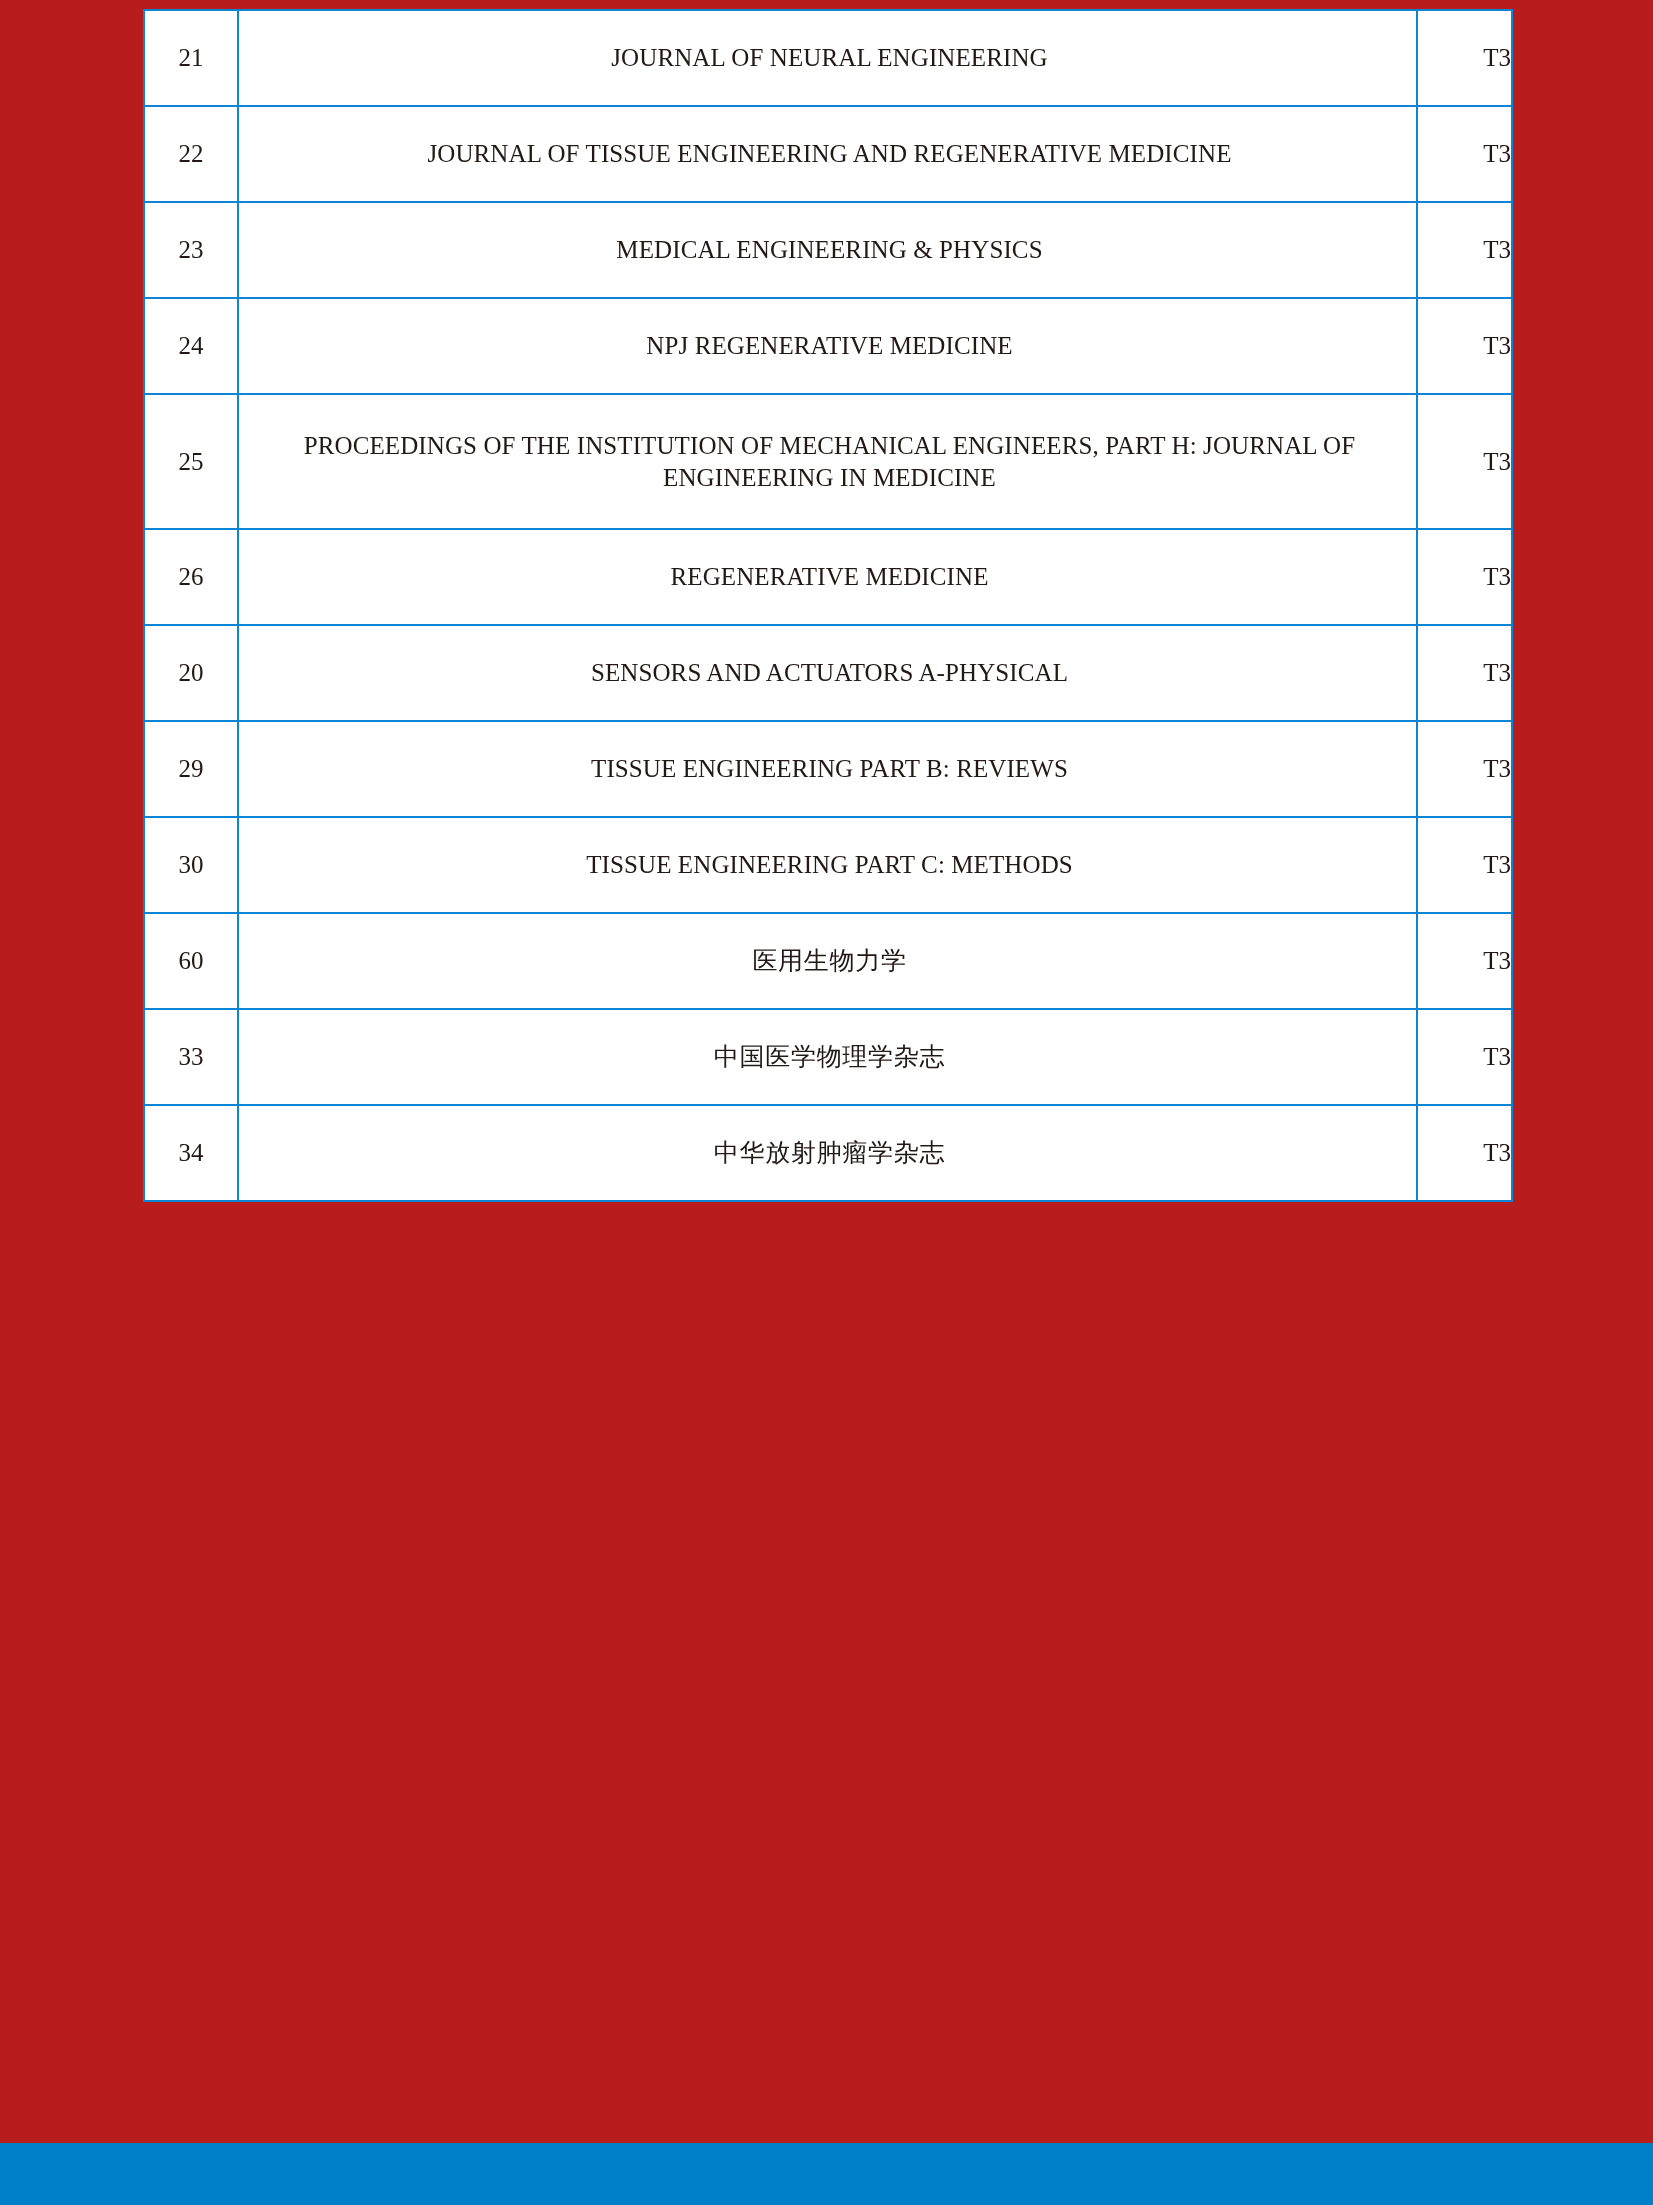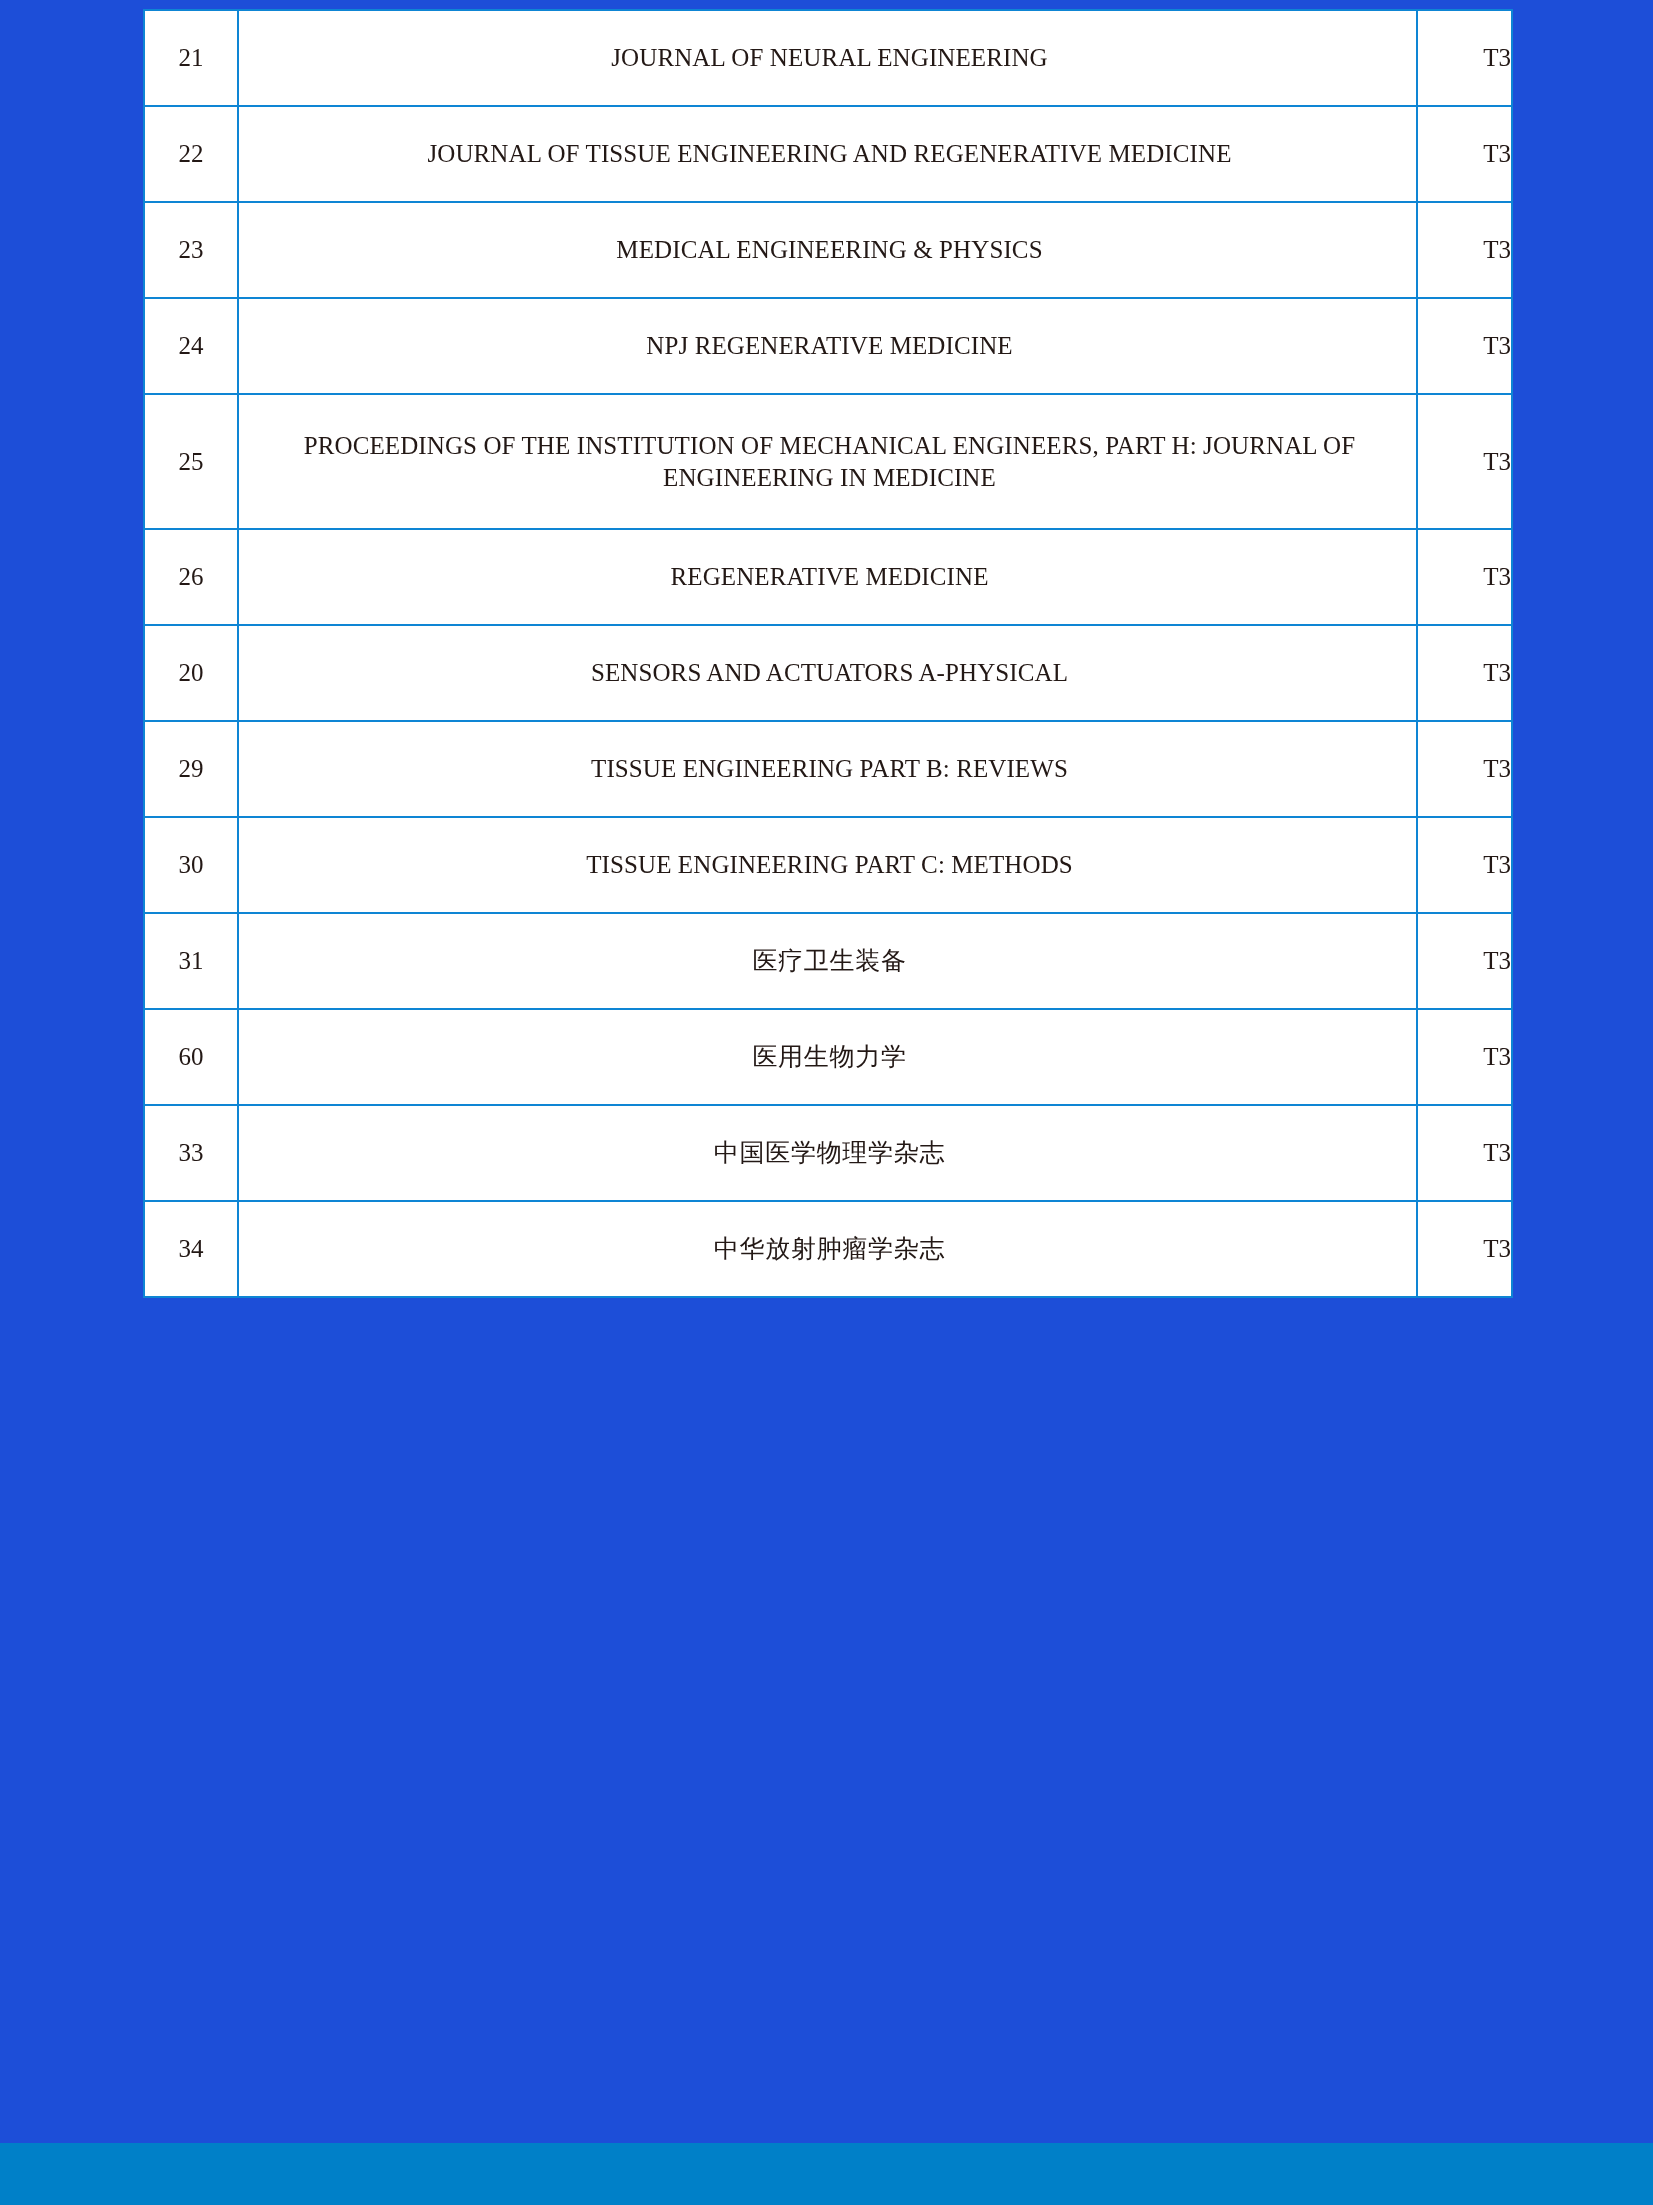--- a/index.html
+++ b/index.html
@@ -15,21 +15,21 @@
     overflow: hidden;
   }
 
   
   .page {
     position: absolute;
     left: 0;
     top: 0;
     width: 1653px;
     height: 2205px;
-    background: #1d4ed8;
+    background: #b91c1c;
   }
 
   .journal-table {
     position: absolute;
     left: 143px;
     top: 9.3px;
     width: 1368px;
     border-collapse: collapse;
     table-layout: fixed;
   }
@@ -143,25 +143,20 @@
           <td class="cell-index">29</td>
           <td class="cell-name">TISSUE ENGINEERING PART B: REVIEWS</td>
           <td class="cell-tier">T3</td>
         </tr>
         <tr class="row-single">
           <td class="cell-index">30</td>
           <td class="cell-name">TISSUE ENGINEERING PART C: METHODS</td>
           <td class="cell-tier">T3</td>
         </tr>
         <tr class="row-single">
-          <td class="cell-index">31</td>
-          <td class="cell-name cjk">医疗卫生装备</td>
-          <td class="cell-tier">T3</td>
-        </tr>
-        <tr class="row-single">
           <td class="cell-index">60</td>
           <td class="cell-name cjk">医用生物力学</td>
           <td class="cell-tier">T3</td>
         </tr>
         <tr class="row-single">
           <td class="cell-index">33</td>
           <td class="cell-name cjk">中国医学物理学杂志</td>
           <td class="cell-tier">T3</td>
         </tr>
         <tr class="row-single">

